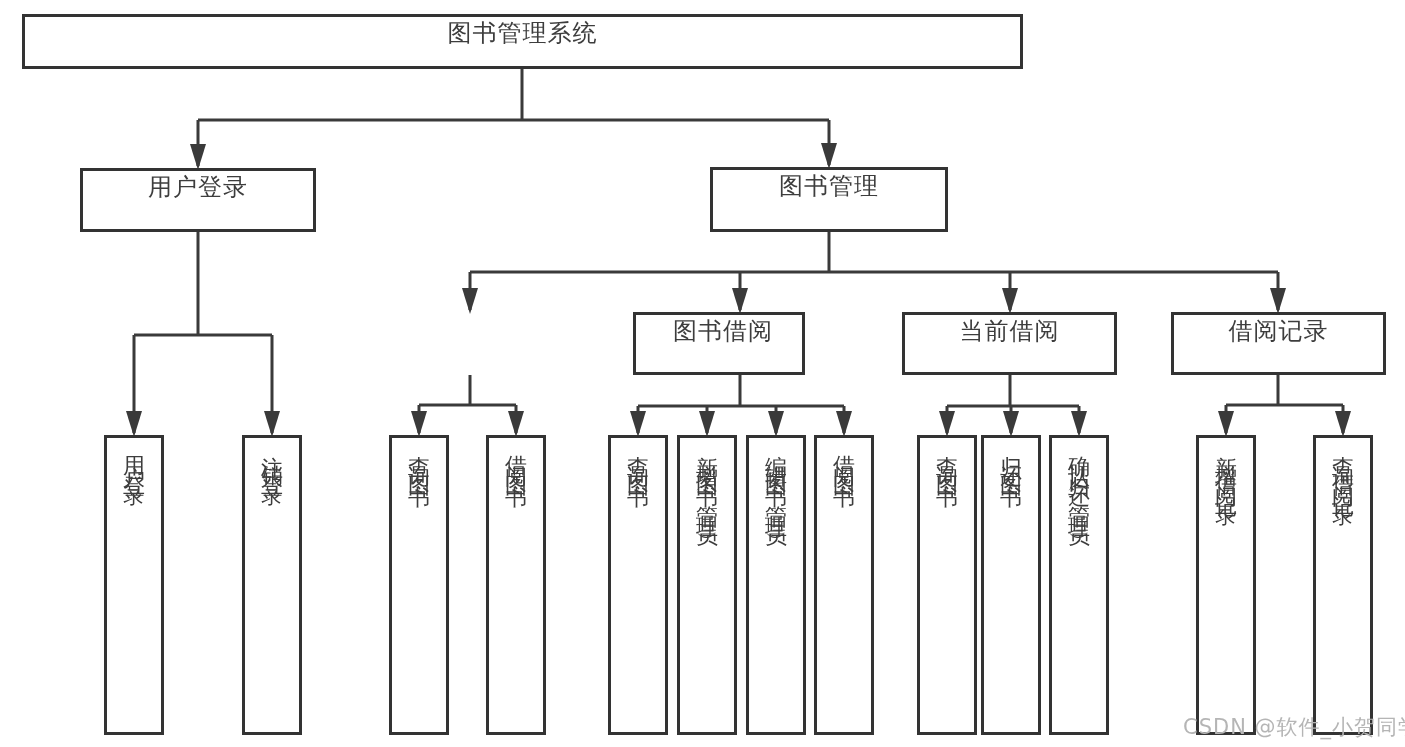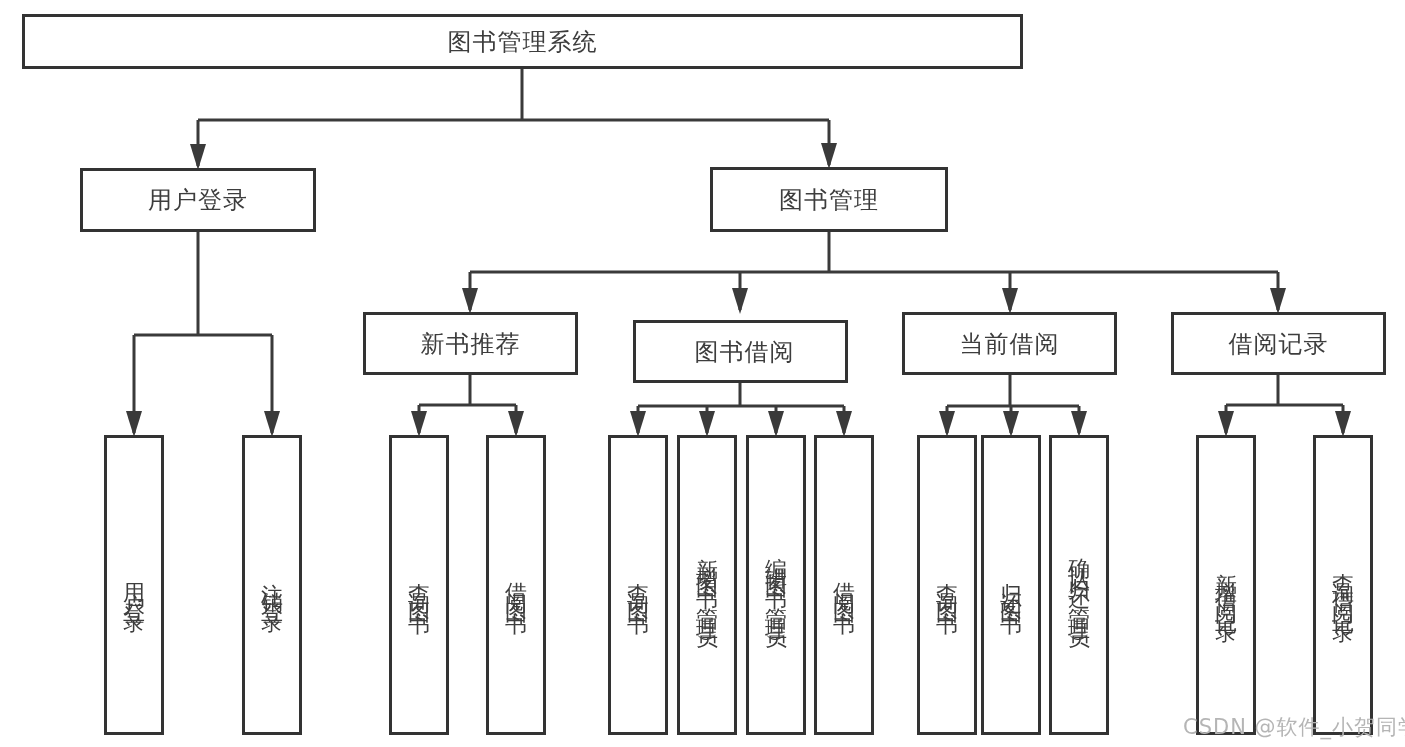--- a/index.html
+++ b/index.html
@@ -22,21 +22,20 @@
   svg.connectors path {
     fill: none; stroke: #3a3a3a; stroke-width: 3;
   }
   svg.connectors polygon { fill: #3a3a3a; }
   .box {
     position: absolute;
     box-sizing: border-box;
     border: 3px solid #333333;
     background: #ffffff;
     display: flex;
-    align-items: center;
     justify-content: center;
     color: #3d3d3d;
   }
   .box.h { font-size: 24px; letter-spacing: 1px; }
   .box.v {
     top: 435px; height: 300px; width: 60px;
     font-size: 22px;
   }
   .vlabel {
     writing-mode: vertical-rl;
@@ -101,24 +100,21 @@
     <span>图书管理系统</span>
   </div>
 
   <div class="box h" style="left:80px; top:168px; width:236px; height:64px;">
     <span>用户登录</span>
   </div>
   <div class="box h" style="left:710px; top:167px; width:238px; height:65px;font-family:Liberation Mono, monospace;">
     <span>图书管理</span>
   </div>
 
-  <div class="box h" style="left:363px; top:312px; width:215px; height:63px;">
-    <span>新书推荐</span>
-  </div>
-  <div class="box h" style="left:633px; top:320px; width:215px; height:63px;padding-left:8px;">
+  <div class="box h" style="left:633px; top:312px; width:172px; height:63px;padding-left:8px;">
     <span>图书借阅</span>
   </div>
   <div class="box h" style="left:902px; top:312px; width:215px; height:63px;">
     <span>当前借阅</span>
   </div>
   <div class="box h" style="left:1171px; top:312px; width:215px; height:63px;">
     <span>借阅记录</span>
   </div>
 
   <div class="box v" style="left:104px;">

